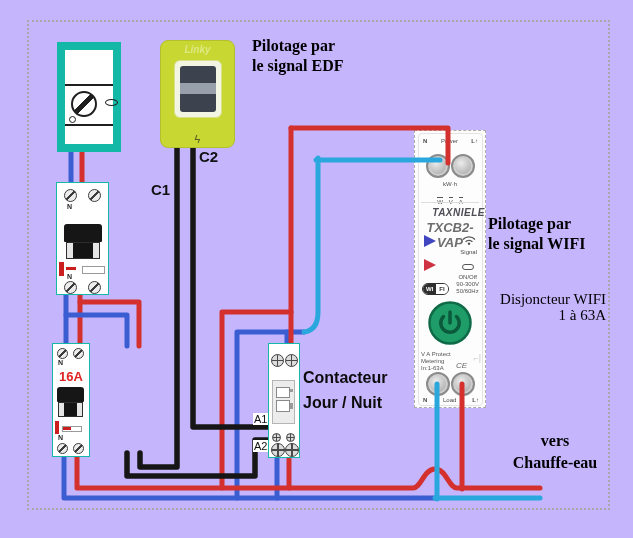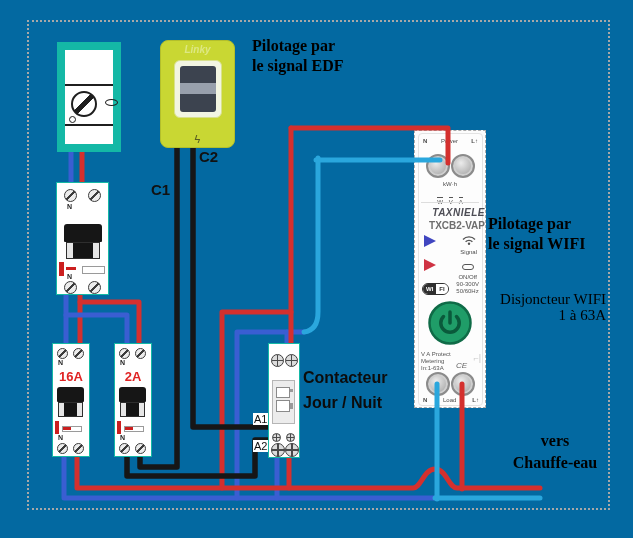--- a/index.html
+++ b/index.html
@@ -1,16 +1,16 @@
 <!DOCTYPE html>
 <html><head>
 <meta charset="utf-8">
 <style>
   html,body{margin:0;padding:0;background:#fff;}
-  #stage{position:relative;width:633px;height:538px;background:#0369a1;overflow:hidden;
+  #stage{position:relative;width:633px;height:538px;background:#c4b5fd;overflow:hidden;
          font-family:"Liberation Sans",sans-serif;color:#111;}
   .abs{position:absolute;}
   .frame{border:2px dotted #a8a8a8;}
   svg.layer{position:absolute;left:0;top:0;}
   
   .dev{position:absolute;background:#fff;border:8px solid #14b8a6;box-sizing:border-box;}
   .thin{border-width:1.5px;}
   
   .screw{position:absolute;border-radius:50%;border:1.5px solid #3c3c3c;box-sizing:border-box;
     background:linear-gradient(135deg,rgba(0,0,0,0) 42%,#3c3c3c 42%,#3c3c3c 58%,rgba(0,0,0,0) 58%),#ececec;}
@@ -130,34 +130,20 @@
     <div class="togglecap" style="left:4px;top:43px;width:27px;height:15px;"></div>
     <div class="togglebody" style="left:5px;top:58px;width:25px;height:15px;"></div>
     <div class="redstripe" style="left:2px;top:77px;width:4px;height:13px;"></div>
     <div class="brandbar" style="left:9px;top:82px;width:20px;height:6px;"></div>
     <div class="brandtick" style="left:10px;top:83px;width:8px;height:3px;"></div>
     <span class="nlab" style="left:5px;top:90px;">N</span>
     <span class="screw" style="left:4px;top:99px;width:11px;height:11px;"></span>
     <span class="screw" style="left:20px;top:99px;width:11px;height:11px;"></span>
   </div>
 
-  <div class="dev thin" style="left:114px;top:343px;width:38px;height:114px;">
-    <span class="screw" style="left:4px;top:4px;width:11px;height:11px;"></span>
-    <span class="screw" style="left:20px;top:4px;width:11px;height:11px;"></span>
-    <span class="nlab" style="left:5px;top:15px;">N</span>
-    <div class="rating" style="top:25px;">2A</div>
-    <div class="togglecap" style="left:4px;top:43px;width:27px;height:15px;"></div>
-    <div class="togglebody" style="left:5px;top:58px;width:25px;height:15px;"></div>
-    <div class="redstripe" style="left:2px;top:77px;width:4px;height:13px;"></div>
-    <div class="brandbar" style="left:9px;top:82px;width:20px;height:6px;"></div>
-    <div class="brandtick" style="left:10px;top:83px;width:8px;height:3px;"></div>
-    <span class="nlab" style="left:5px;top:90px;">N</span>
-    <span class="screw" style="left:4px;top:99px;width:11px;height:11px;"></span>
-    <span class="screw" style="left:20px;top:99px;width:11px;height:11px;"></span>
-  </div>
 
   <div class="dev thin" style="left:268px;top:343px;width:32px;height:115px;">
     <span class="xterm" style="left:2px;top:10px;width:13px;height:13px;"></span>
     <span class="xterm" style="left:16px;top:10px;width:13px;height:13px;"></span>
     <div class="abs" style="left:3px;top:36px;width:23px;height:44px;background:#ececec;border:1px solid #b5b5b5;box-sizing:border-box;">
       <div class="abs" style="left:3px;top:6px;width:12px;height:9px;background:#fff;border:1px solid #8a8a8a;"></div>
       <div class="abs" style="left:3px;top:19px;width:12px;height:10px;background:#fff;border:1px solid #8a8a8a;"></div>
       <div class="abs" style="left:17px;top:8px;width:3px;height:3px;background:#9a9a9a;"></div>
       <div class="abs" style="left:17px;top:22px;width:3px;height:6px;background:#9a9a9a;"></div>
     </div>
@@ -174,21 +160,21 @@
     <span class="abs tiny" style="right:7px;top:7px;font-weight:bold;">L↑</span>
     <span class="mterm" style="left:11px;top:23px;width:24px;height:24px;"></span>
     <span class="mterm" style="left:36px;top:23px;width:24px;height:24px;"></span>
     <div class="abs tiny" style="left:0;top:50px;width:100%;text-align:center;">kW·h</div>
     <div class="abs" style="left:0;top:59px;width:100%;text-align:center;">
       <span class="ovl">W</span><span class="ovl">V</span><span class="ovl">A</span>
     </div>
     <div class="abs" style="left:6px;top:71px;width:58px;height:1px;background:#ddd;"></div>
     <div class="abs" style="left:0;top:76px;width:100%;text-align:right;font-weight:bold;font-style:italic;
                 font-size:10px;letter-spacing:0.5px;color:#4d4d55;">TAXNIELE</div>
-    <div class="abs" style="left:0;top:89px;width:100%;text-align:right;font-size:10px;color:#6e6e6e;font-weight:bold;">TXCB2-VAP</div>
+    <div class="abs" style="left:0;top:89px;width:100%;text-align:center;font-size:13px;color:#6e6e6e;font-weight:bold;font-style:italic;">TXCB2-VAP</div>
     <span class="tri tri-blue" style="left:9px;top:104px;"></span>
     <div class="abs" style="right:8px;top:100px;text-align:center;">
       <svg width="14" height="10" viewBox="0 0 14 10">
         <path d="M1,4.5 a8,8 0 0 1 12,0" fill="none" stroke="#555" stroke-width="1.3"></path>
         <path d="M3.6,6.8 a4.6,4.6 0 0 1 6.8,0" fill="none" stroke="#555" stroke-width="1.3"></path>
         <circle cx="7" cy="8.7" r="1.2" fill="#555"></circle>
       </svg>
       <div class="tiny">Signal</div>
     </div>
     <span class="tri tri-red" style="left:9px;top:128px;"></span>

